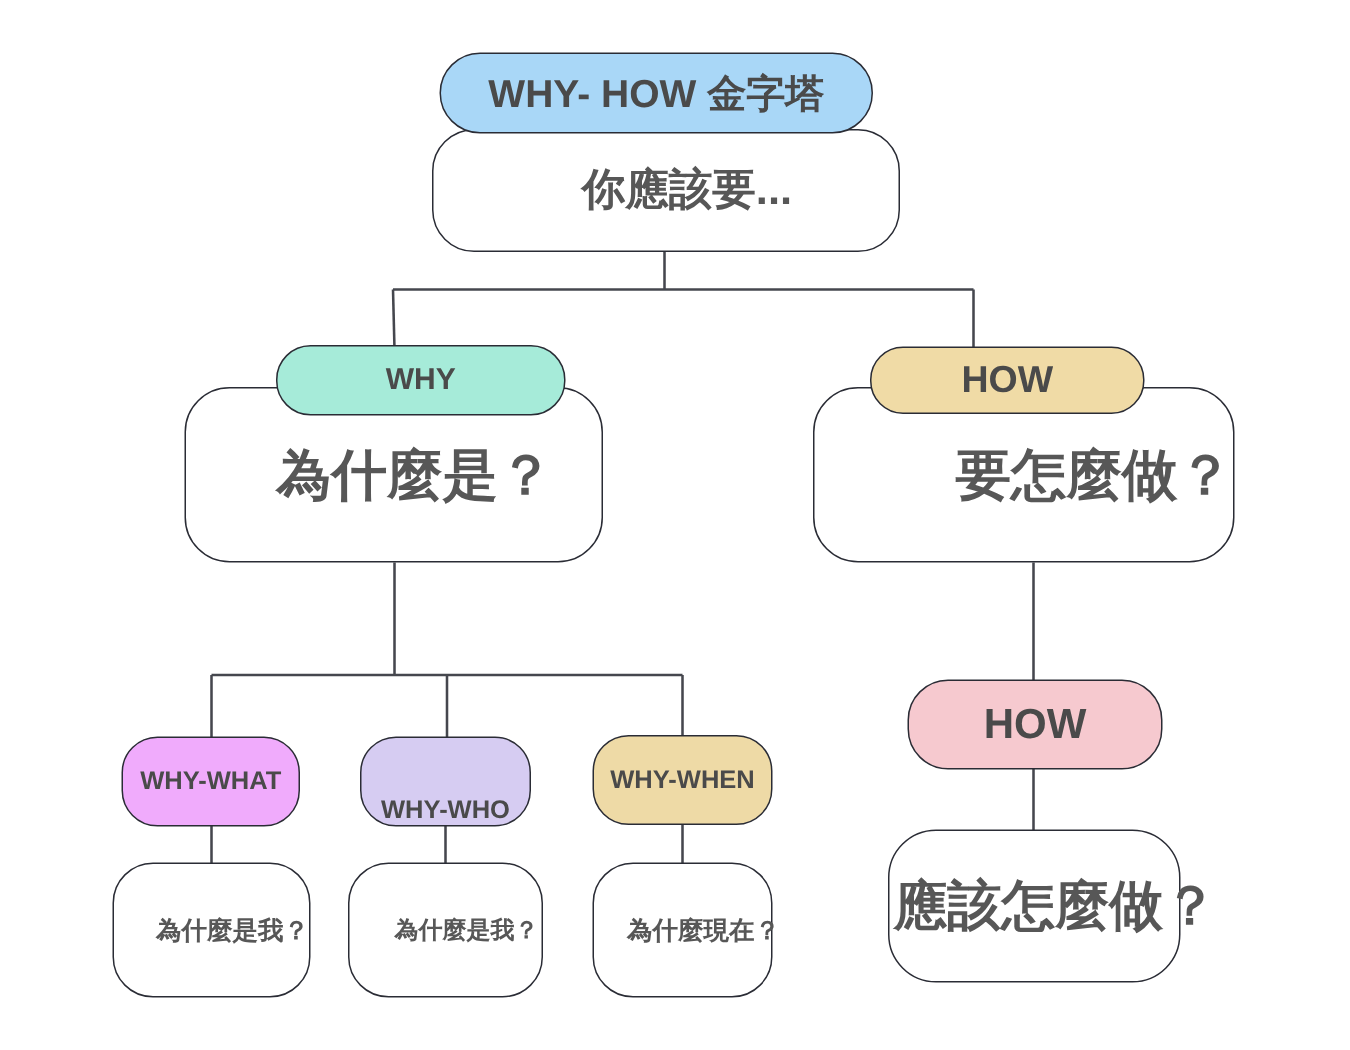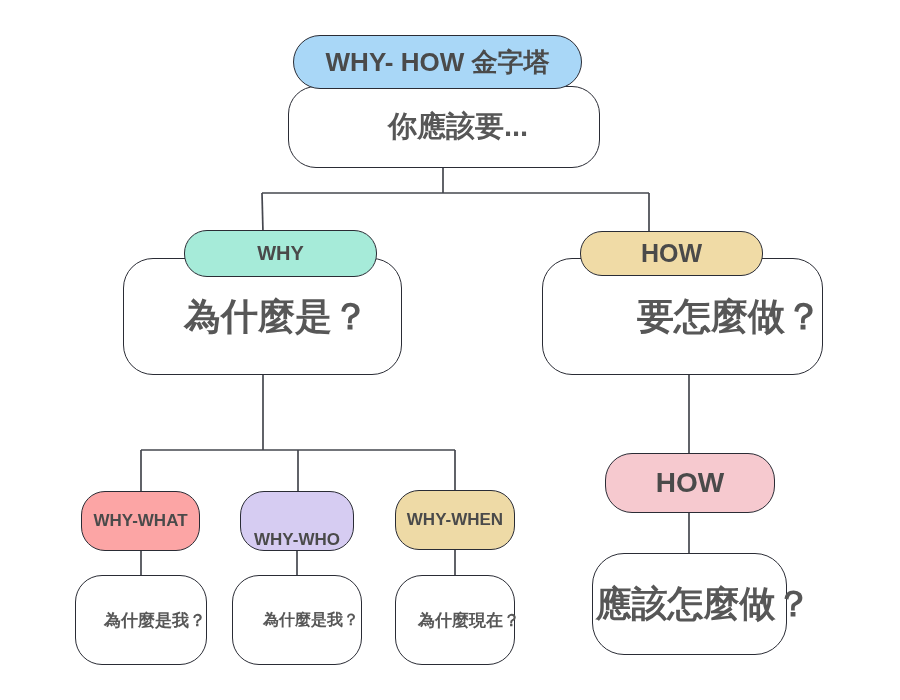--- a/index.html
+++ b/index.html
@@ -94,21 +94,21 @@
     <span>WHY</span>
   </div>
 
   <div class="node box box-how">
     <span>要怎麼做？</span>
   </div>
   <div class="node pill pill-how" style="background-color: rgb(240, 219, 166);">
     <span>HOW</span>
   </div>
 
-  <div class="node pill pill-whywhat" style="background-color: #fca5a5;">
+  <div class="node pill pill-whywhat" style="background-color: #f0abfc;">
     <span>WHY-WHAT</span>
   </div>
   <div class="node pill pill-whywho" style="background-color: rgb(214, 204, 242); align-items: flex-end;">
     <span>WHY-WHO</span>
   </div>
   <div class="node pill pill-whywhen" style="background-color: rgb(238, 218, 166);">
     <span>WHY-WHEN</span>
   </div>
   <div class="node pill pill-howsub" style="background-color: rgb(246, 201, 207);">
     <span>HOW</span>

